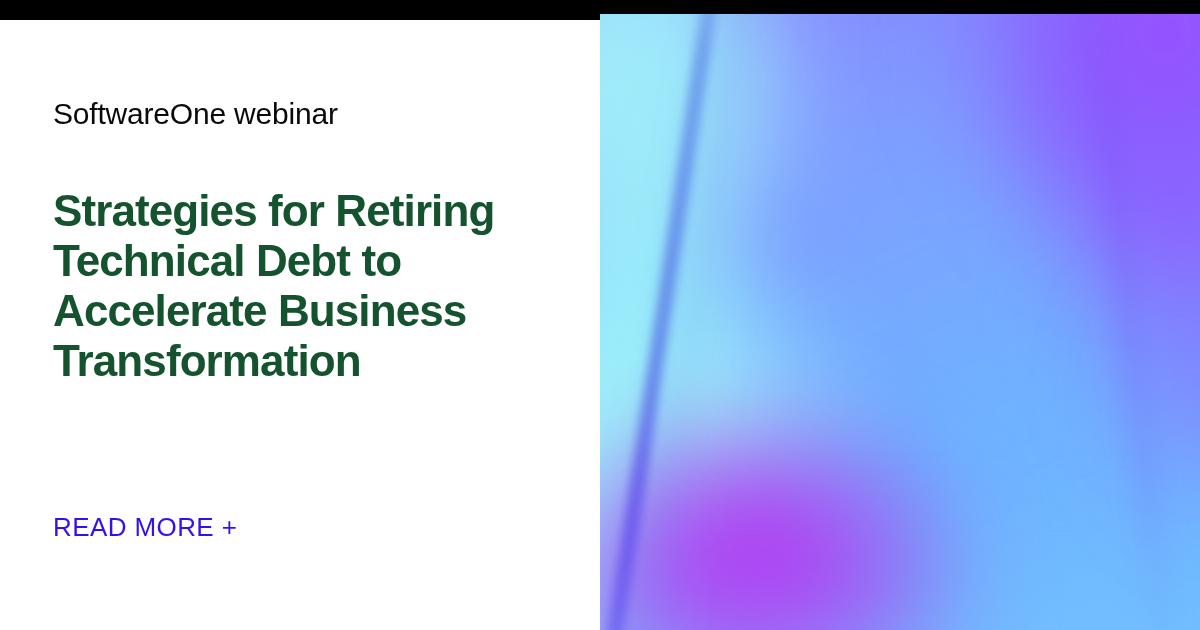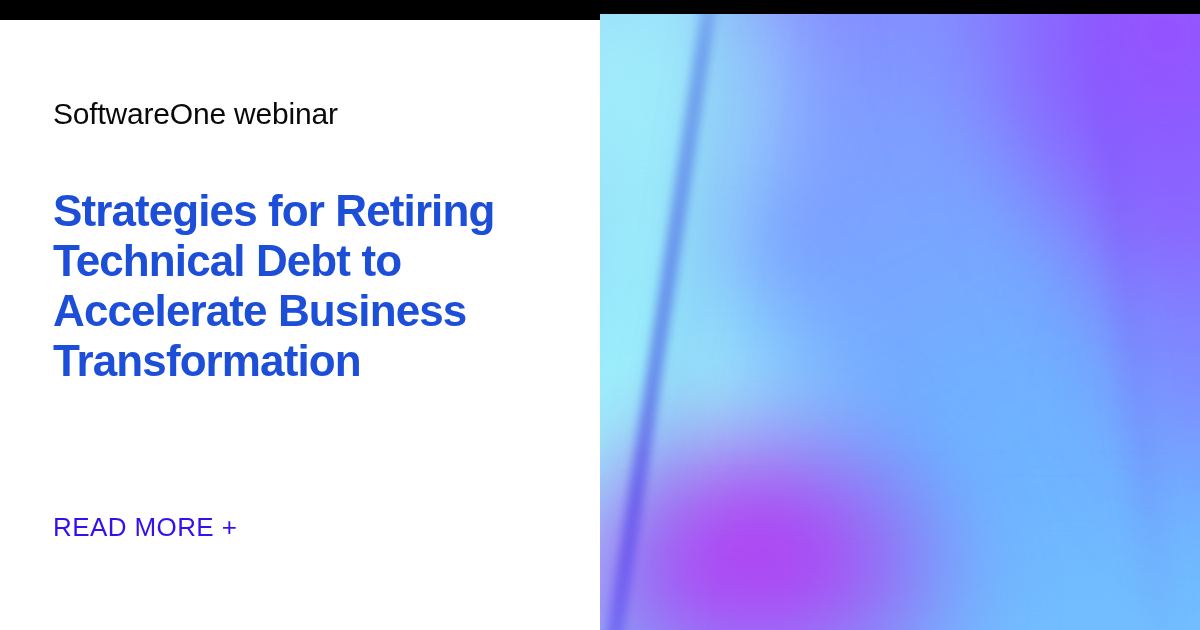--- a/index.html
+++ b/index.html
@@ -51,21 +51,21 @@
 
   #headline {
     position: absolute;
     left: 53px;
     top: 166px;
     width: 470px;
     font-size: 44px;
     font-weight: 700;
     line-height: 50px;
     letter-spacing: -0.9px;
-    color: #1d4ed8;
+    color: #14532d;
   }
 
   #read-more {
     position: absolute;
     left: 53px;
     top: 492px;
     font-size: 26px;
     font-weight: 400;
     line-height: 1.2;
     letter-spacing: 0.4px;

